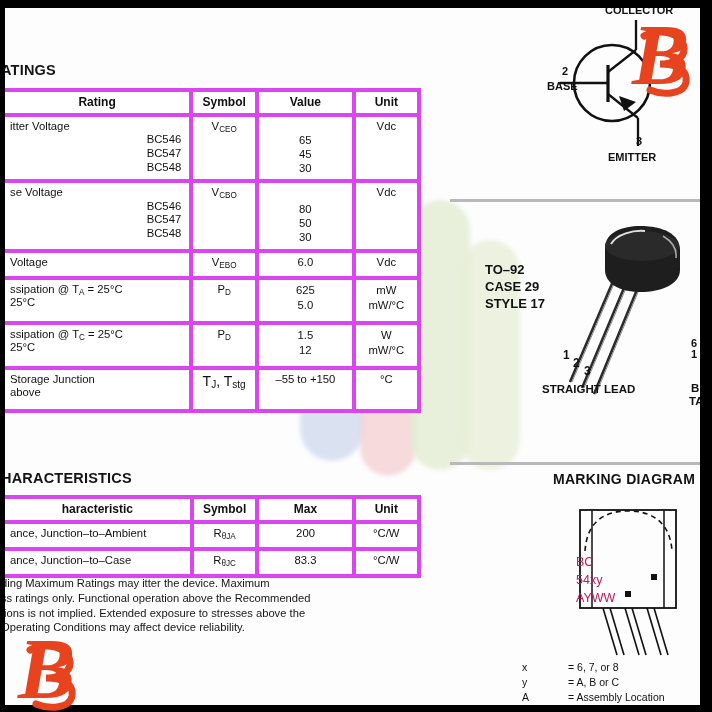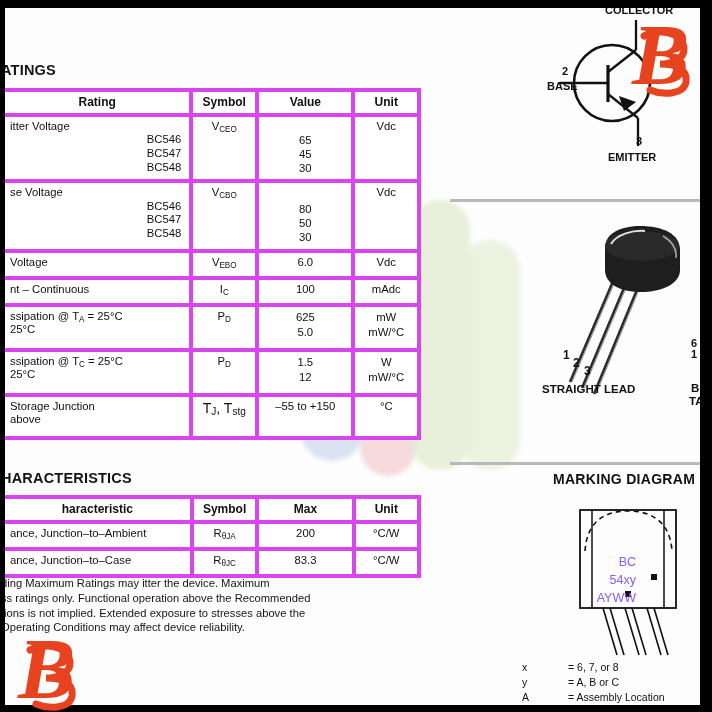--- a/index.html
+++ b/index.html
@@ -151,34 +151,20 @@
                 <div class="cell ctr"><span>V</span><sub>EBO</sub></div>
               </td>
             <td>
                 <div class="cell ctr">6.0</div>
               </td>
             <td>
                 <div class="cell ctr">Vdc</div>
               </td>
           </tr>
 
-          <tr>
-            <td>
-                <div class="cell" style="height:16px;">nt – Continuous</div>
-              </td>
-            <td>
-                <div class="cell ctr"><span>I</span><sub>C</sub></div>
-              </td>
-            <td>
-                <div class="cell ctr">100</div>
-              </td>
-            <td>
-                <div class="cell ctr">mAdc</div>
-              </td>
-          </tr>
 
           <tr>
             <td>
                 <div class="cell" style="height:34px;">
               <div><span>ssipation @ T</span><sub>A</sub><span> = 25°C</span></div>
               <div>25°C</div>
             </div>
               </td>
             <td>
                 <div class="cell ctr"><span>P</span><sub>D</sub></div>
@@ -311,20 +297,25 @@
         <polygon points="179,76 196,82 184,91" fill="#111"></polygon>
       </svg>
 
       <div class="lbl" style="left:122px;top:57px;">2</div>
       <div class="lbl" style="left:107px;top:72px;">BASE</div>
       <div class="lbl" style="left:196px;top:127px;">3</div>
       <div class="lbl" style="left:168px;top:143px;">EMITTER</div>
 
       <div class="rule" style="left:10px;top:191px;width:255px;"></div>
 
+      <div class="pkg-title" style="left:45px;top:253px;">
+        <div>TO–92</div>
+        <div>CASE 29</div>
+        <div>STYLE 17</div>
+      </div>
 
       <svg width="200" height="180" style="position:absolute;left:105px;top:218px;">
 
         <g stroke="#2b2b2b" stroke-width="2.6" fill="none">
           <path d="M 72,46 L 25,156"></path>
           <path d="M 84,50 L 37,162"></path>
           <path d="M 96,54 L 49,168"></path>
         </g>
         <g stroke="#8a8a8a" stroke-width="1" fill="none">
           <path d="M 74,46 L 27,156"></path>
@@ -365,22 +356,22 @@
           <path d="M 75,105 L 89,152"></path>
           <path d="M 90,105 L 104,152"></path>
           <path d="M 97,105 L 111,152"></path>
           <path d="M 112,105 L 126,152"></path>
           <path d="M 119,105 L 133,152"></path>
         </g>
         <rect x="116" y="71" width="6" height="6" fill="#111"></rect>
         <rect x="90" y="88" width="6" height="6" fill="#111"></rect>
       </svg>
 
-      <div style="position:absolute;left:196px;top:545px;font-size:12.5px;color:#8b5cf6;
-                  text-align:right;width:60px;line-height:1.45;transform:translateX(-60px);">
+      <div style="position:absolute;left:196px;top:545px;font-size:12.5px;color:#be185d;
+                  text-align:left;width:60px;line-height:1.45;transform:translateX(-60px);">
         <div>BC</div>
         <div>54xy</div>
         <div>AYWW</div>
       </div>
 
       <div class="legend" style="left:82px;top:652px;">
         <div class="row">
           <span class="k">x</span>
           <span>= 6, 7, or 8</span>
         </div>

